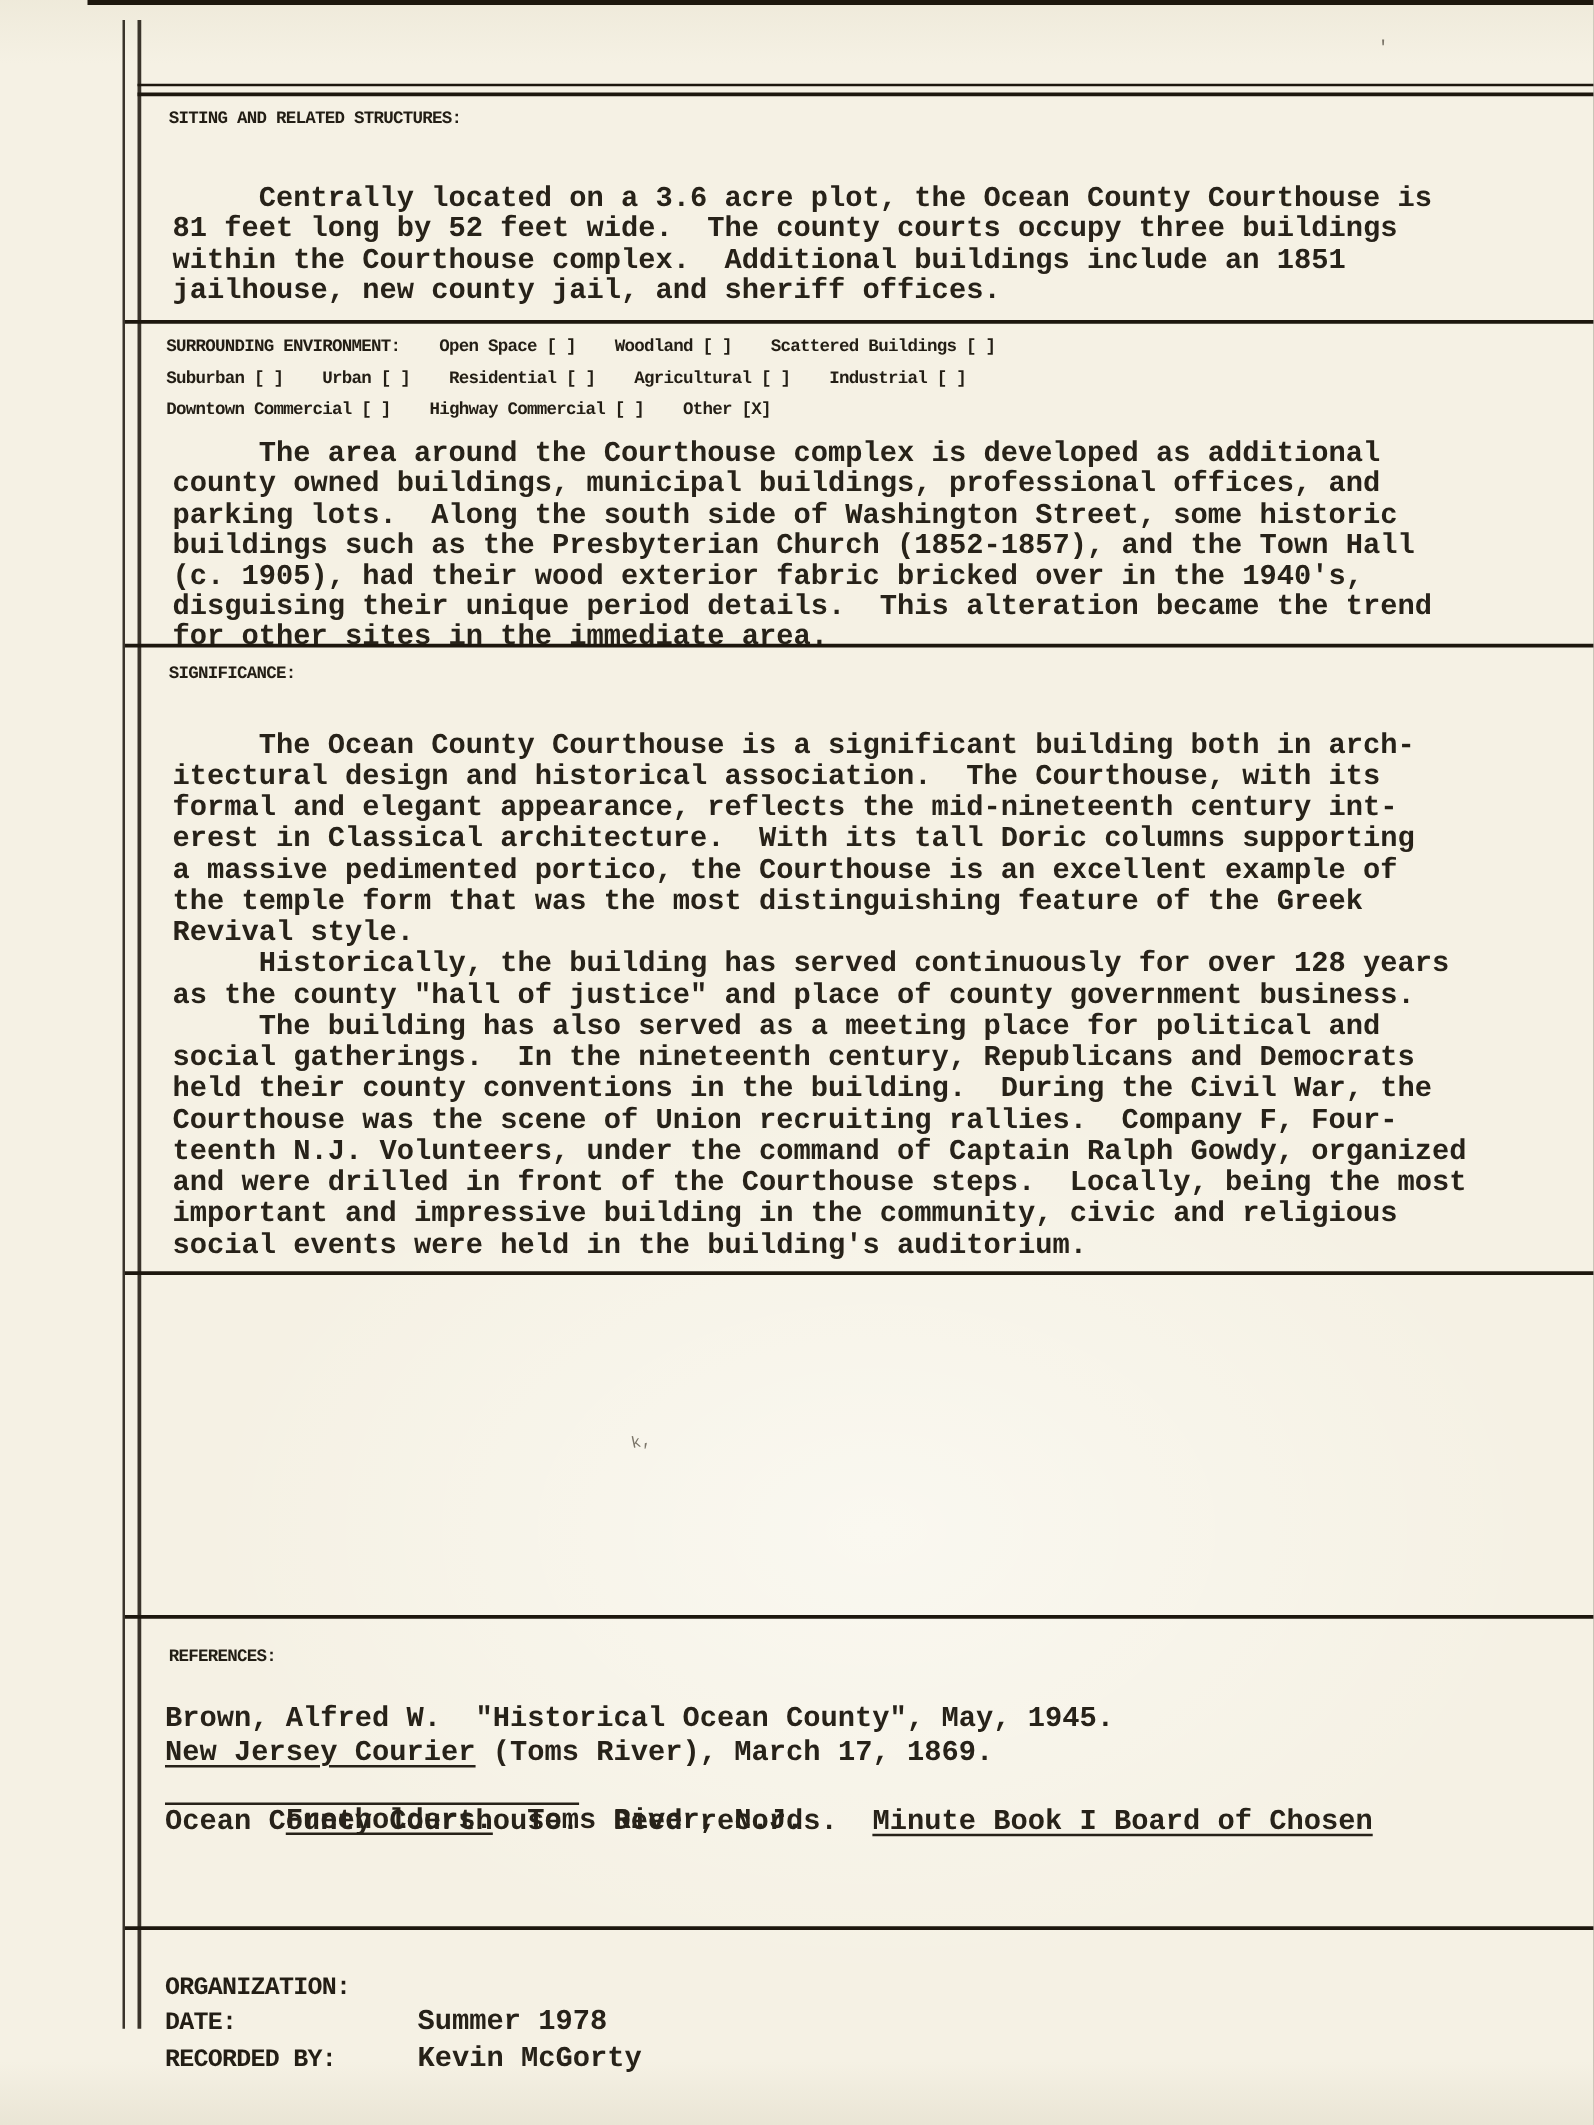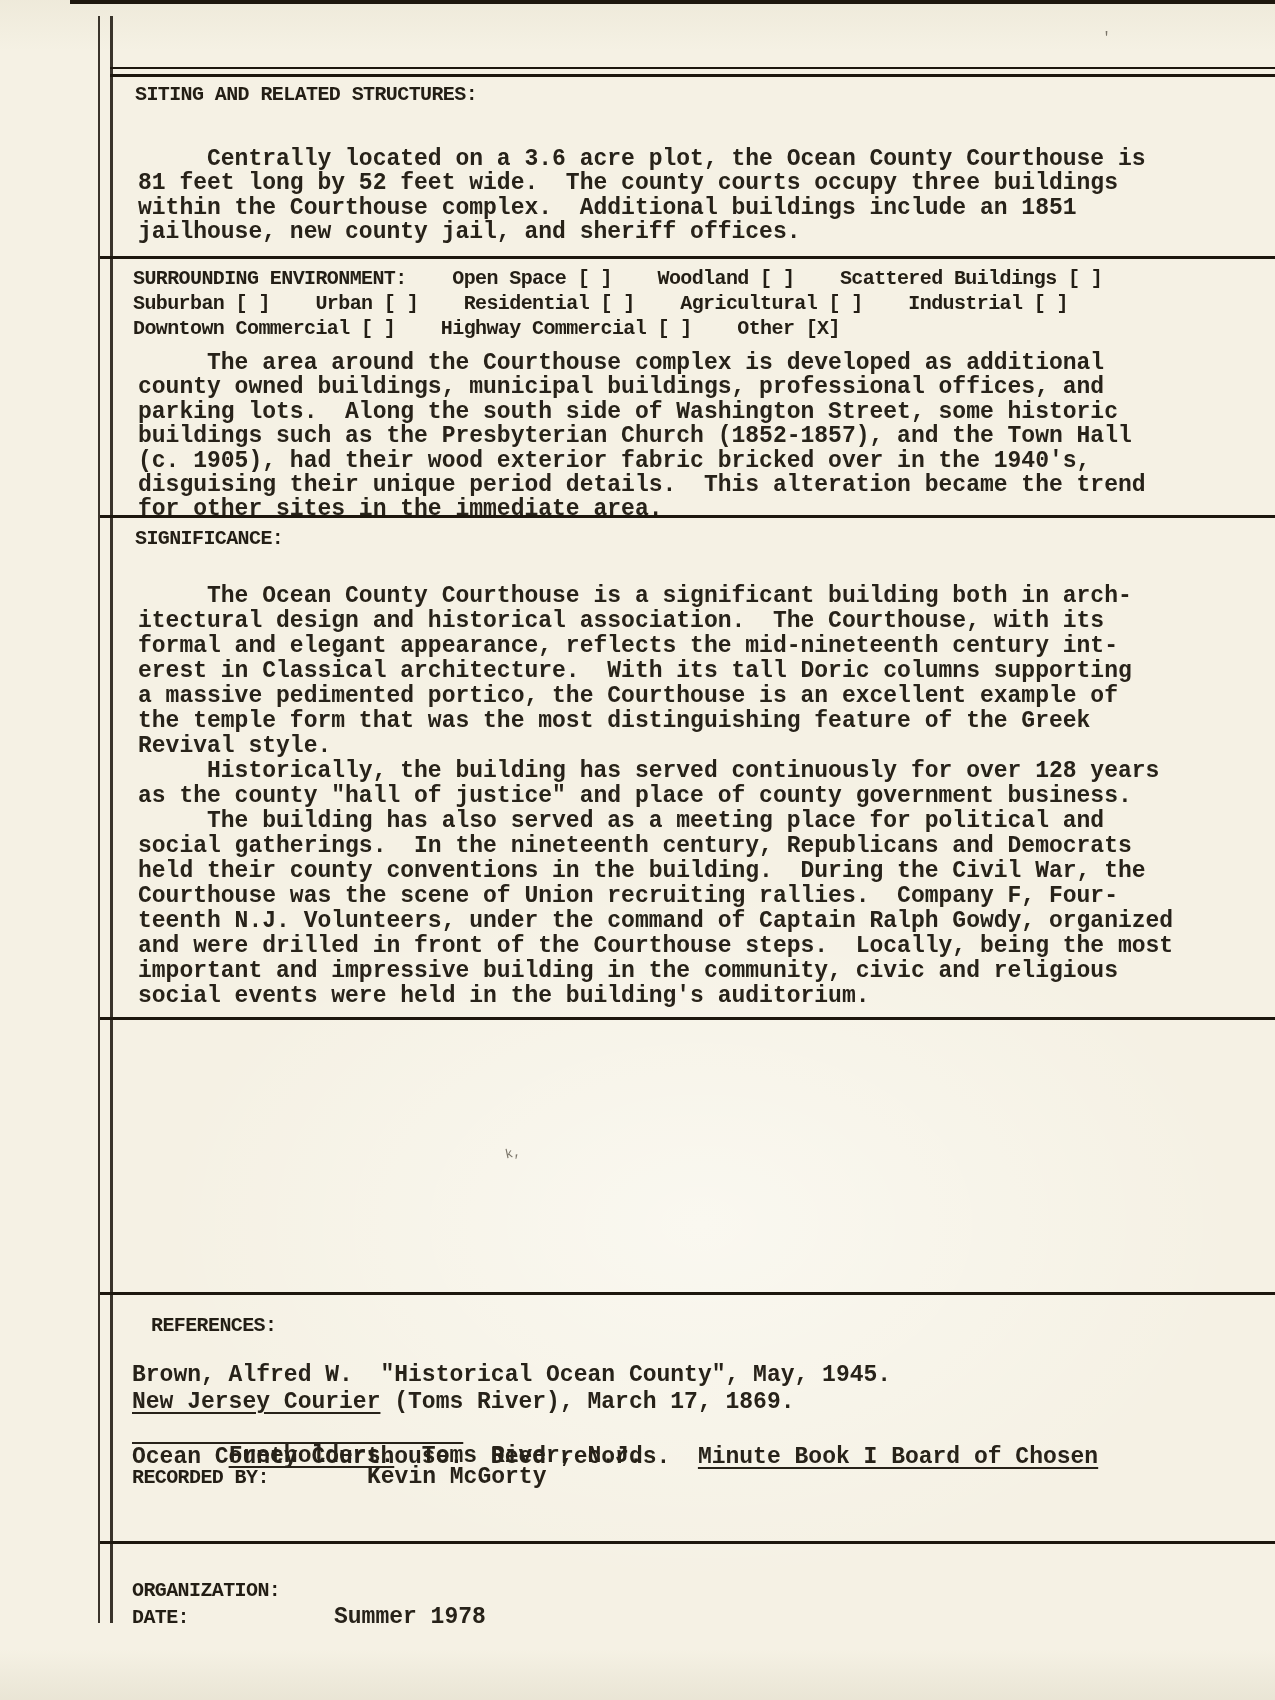--- a/index.html
+++ b/index.html
@@ -27,21 +27,21 @@
     line-height:24.4px;
     white-space:pre;
     color:#272219;
   }
   
   .form-pre{
     position:absolute;
     margin:0;
     font-family:"Liberation Mono", monospace;
     font-weight:bold;
-    font-size:20px;
+    font-size:14px;
     letter-spacing:-0.6px;
     line-height:26.5px;
     white-space:pre;
     color:#231e15;
   }
   .sig{line-height:25px;}
   .envboxes{line-height:25px;}
   .refline{
     position:absolute;
     margin:0;
@@ -118,30 +118,30 @@
 Courthouse was the scene of Union recruiting rallies.  Company F, Four-
 teenth N.J. Volunteers, under the command of Captain Ralph Gowdy, organized
 and were drilled in front of the Courthouse steps.  Locally, being the most
 important and impressive building in the community, civic and religious
 social events were held in the building's auditorium.</pre>
 
 
   <div class="artifact" style="left:505px;top:1146px;font-size:13px;transform:rotate(-12deg);">k,</div>
   <div class="artifact" style="left:1102px;top:30px;font-size:15px;">'</div>
 
-  <pre class="form-pre" style="left:151px;top:1313px;">REFERENCES:</pre>
+  <pre class="form-pre" style="left:135px;top:1313px;">REFERENCES:</pre>
   <div>
     <pre class="refline" style="left:132px;top:1362px;"><span>Brown, Alfred W.  "Historical Ocean County", May, 1945.</span></pre>
     <pre class="refline" style="left:132px;top:1389px;"><span class="u">New Jersey Courier</span><span> (Toms River), March 17, 1869.</span></pre>
     <pre class="refline" style="left:132px;top:1416px;margin-top:28px;"><span class="o">Ocean County Courthouse.</span><span>  Deed records.  </span><span class="u">Minute Book I Board of Chosen</span></pre>
     <pre class="refline" style="left:132px;top:1443px;"><span>       </span><span class="u">Freeholders.</span><span>  Toms River, N.J.</span></pre>
   </div>
 
   <div>
-    <div class="rec-row" style="top:1464px;gap:33px;">
+    <div class="rec-row" style="top:1634px;">
       <span class="rec-label">RECORDED BY:</span><span class="rec-value">Kevin McGorty</span>
     </div>
     <div class="rec-row" style="top:1579px;align-items:flex-end;">
       <span class="rec-label">ORGANIZATION:</span>
     </div>
     <div class="rec-row" style="top:1604px;">
       <span class="rec-label">DATE:</span><span class="rec-value">Summer 1978</span>
     </div>
   </div>
 

